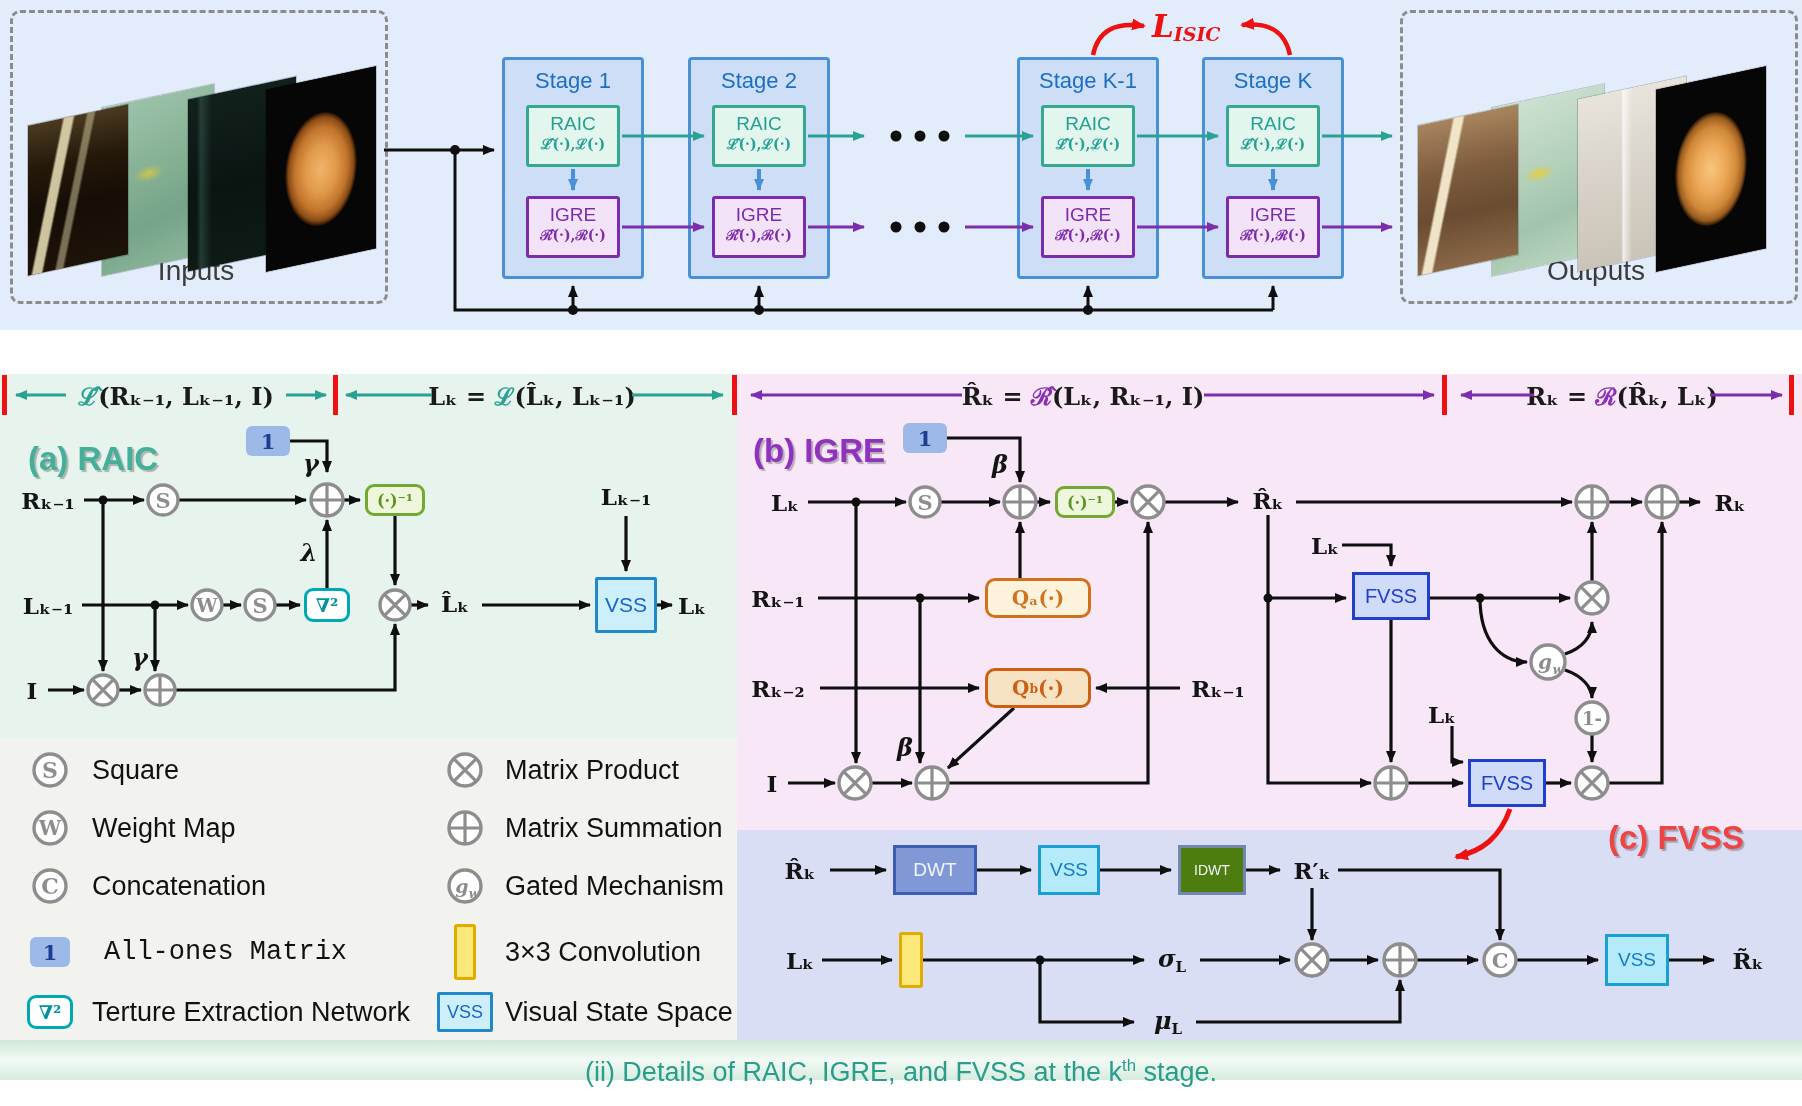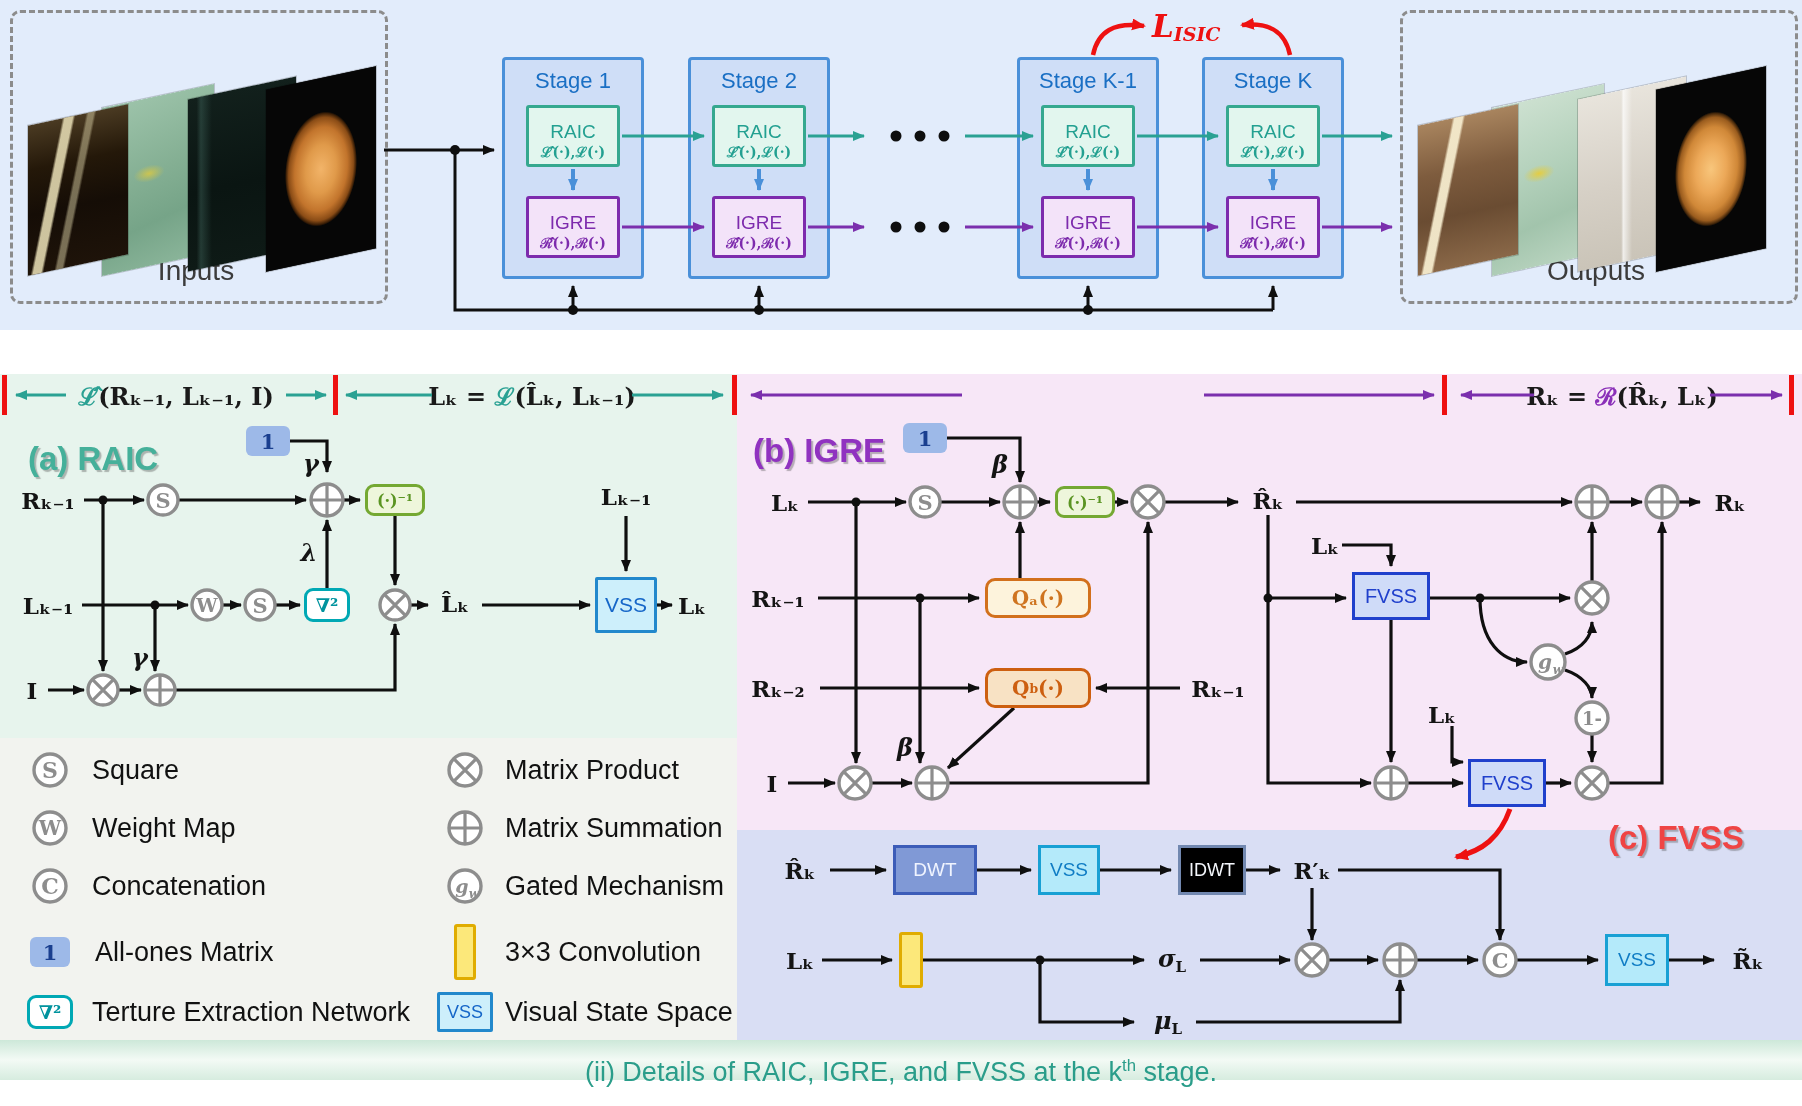--- a/index.html
+++ b/index.html
@@ -23,21 +23,21 @@
   .iolabel{font-size:28px;color:#3c3c3c;text-align:center;}
   .pimg{position:absolute;transform:skewY(-12deg);box-shadow:0 0 0 1px rgba(0,0,0,.18);}
   
   .stage{position:absolute;top:57px;width:142px;height:222px;background:#cfdef7;
          border:3px solid #4a90d9;border-radius:4px;box-sizing:border-box;}
   .stage-title{margin-top:8px;text-align:center;color:#1a6fc4;font-size:22px;}
   .mini{position:absolute;left:21px;width:94px;height:62px;border-radius:3px;
         box-sizing:border-box;text-align:center;}
   .mini-raic{top:45px;background:#e2f6ee;border:3px solid #35a88f;color:#23a091;}
   .mini-igre{top:136px;background:#f3e3f9;border:3px solid #7d2bad;color:#7d2bad;}
-  .mini-t{font-size:19px;margin-top:13px;line-height:21px;}
+  .mini-t{font-size:19px;margin-top:5px;line-height:21px;}
   .mini-f{font-family:"DejaVu Serif",serif;font-size:14px;font-weight:bold;line-height:20px;}
   .loss{color:#ee1111;font-family:"DejaVu Serif",serif;font-weight:bold;font-style:italic;}
   
   .lbl{position:absolute;transform:translate(-50%,-50%);font-family:"DejaVu Serif",serif;
        font-weight:bold;color:#141414;font-size:23px;white-space:nowrap;}
   .greek{font-style:italic;font-size:24px;}
   .seclbl{position:absolute;font-size:33px;font-weight:bold;
           text-shadow:2px 2px 1px rgba(60,60,60,.35);white-space:nowrap;}
   
   .nbox{position:absolute;box-sizing:border-box;display:flex;align-items:center;
@@ -49,21 +49,21 @@
   .nablabox{background:#ffffff;border:3px solid #00a8b4;border-radius:9px;color:#00939e;
           font-family:"DejaVu Serif",serif;font-weight:bold;font-size:19px;}
   .vssbox{background:#cdeffb;border:3px solid #2288cc;color:#1566c8;font-size:21px;}
   .qbox-a{background:#fdf3dc;border:3.5px solid #d2701c;border-radius:10px;color:#cf7420;
           font-family:"DejaVu Serif",serif;font-weight:bold;font-size:20px;}
   .qbox-b{background:#f8e2c4;border:3.5px solid #cd5f10;border-radius:10px;color:#cd5f10;
           font-family:"DejaVu Serif",serif;font-weight:bold;font-size:20px;}
   .fvssbox{background:#cfdbf8;border:3px solid #2040cc;color:#2040cc;font-size:20px;}
   .dwtbox{background:#8099d6;border:3px solid #3c5cb8;color:#f0f4ff;font-size:19px;}
   .vsscbox{background:#b4eafa;border:3px solid #18a0d4;color:#0f7cc4;font-size:19px;}
-  .idwtbox{background:#000000;border:3px solid #7288b0;color:#f4f7fc;font-size:18px;}
+  .idwtbox{background:#4d7c0f;border:3px solid #7288b0;color:#f4f7fc;font-size:14px;}
   .convbox{background:#fce87a;border:3px solid #e0ac00;border-radius:3px;}
   
   .formula{position:absolute;transform:translate(-50%,-50%);font-family:"DejaVu Serif",serif;
            font-weight:bold;font-size:24px;color:#1a1a1a;white-space:nowrap;}
   .f-teal{color:#2aa193;}
   .f-purple{color:#8a2fb8;}
   
   .leg{position:absolute;font-size:27px;color:#111;white-space:nowrap;transform:translateY(-50%);}
   svg{position:absolute;left:0;top:0;pointer-events:none;}
   .op{fill:#ffffff;stroke:#8d8d8d;stroke-width:3.4;}
@@ -437,20 +437,21 @@
       </g>
     <g>
         <circle class="op" cx="465" cy="886" r="16"></circle>
         <text class="optxt" x="462" y="893" font-size="19" font-style="italic">g</text>
         <text class="optxt" x="474" y="898" font-size="12" font-style="italic">w</text>
       </g>
   </svg>
 
   <div class="formula" style="left:176px;top:395px;"><span class="f-teal">ℒ̂</span><span>(Rₖ₋₁, Lₖ₋₁, I)</span></div>
   <div class="formula" style="left:532px;top:395px;"><span>Lₖ = </span><span class="f-teal">ℒ</span><span>(L̂ₖ, Lₖ₋₁)</span></div>
+  <div class="formula" style="left:1083px;top:395px;"><span>R̂ₖ = </span><span class="f-purple">ℛ̂</span><span>(Lₖ, Rₖ₋₁, I)</span></div>
   <div class="formula" style="left:1622px;top:395px;"><span>Rₖ = </span><span class="f-purple">ℛ</span><span>(R̂ₖ, Lₖ)</span></div>
 
   <div class="seclbl" style="left:28px;top:440px;color:#45b09a;">(a) RAIC</div>
   <div class="nbox onesbox" style="left:246px;top:426px;width:44px;height:30px;z-index:10;">1</div>
   <div class="lbl greek" style="left:311px;top:463px;">γ</div>
   <div class="lbl" style="left:48px;top:500px;">Rₖ₋₁</div>
   <div class="nbox invbox" style="left:365px;top:484px;width:60px;height:32px;z-index:10;">(·)⁻¹</div>
   <div class="lbl greek" style="left:309px;top:552px;">λ</div>
   <div class="lbl" style="left:48px;top:605px;">Lₖ₋₁</div>
   <div class="nbox nablabox" style="left:304px;top:588px;width:46px;height:34px;z-index:10;">∇²</div>
@@ -458,21 +459,21 @@
   <div class="lbl" style="left:626px;top:496px;">Lₖ₋₁</div>
   <div class="nbox vssbox" style="left:595px;top:577px;width:62px;height:56px;z-index:10;border-radius:2px;">VSS</div>
   <div class="lbl" style="left:692px;top:605px;">Lₖ</div>
   <div class="lbl greek" style="left:140px;top:657px;">γ</div>
   <div class="lbl" style="left:32px;top:690px;">I</div>
 
   <div class="leg" style="left:92px;top:770px;">Square</div>
   <div class="leg" style="left:92px;top:828px;">Weight Map</div>
   <div class="leg" style="left:92px;top:886px;">Concatenation</div>
   <div class="nbox onesbox" style="left:30px;top:937px;width:40px;height:30px;">1</div>
-  <div class="leg" style="left:95px;top:952px;">All-ones Matrix</div>
+  <div class="leg" style="left:104px;top:952px;font-family:Liberation Mono, monospace;">All-ones Matrix</div>
   <div class="nbox nablabox" style="left:27px;top:995px;width:46px;height:34px;">∇²</div>
   <div class="leg" style="left:92px;top:1012px;text-align:center;">Terture Extraction Network</div>
   <div class="leg" style="left:505px;top:770px;">Matrix Product</div>
   <div class="leg" style="left:505px;top:828px;">Matrix Summation</div>
   <div class="leg" style="left:505px;top:886px;">Gated Mechanism</div>
   <div class="nbox convbox" style="left:454px;top:924px;width:22px;height:56px;"></div>
   <div class="leg" style="left:505px;top:952px;">3×3 Convolution</div>
   <div class="nbox vssbox" style="left:437px;top:992px;width:56px;height:40px;font-size:18px;border-radius:2px;">VSS</div>
   <div class="leg" style="left:505px;top:1012px;">Visual State Space</div>
 

